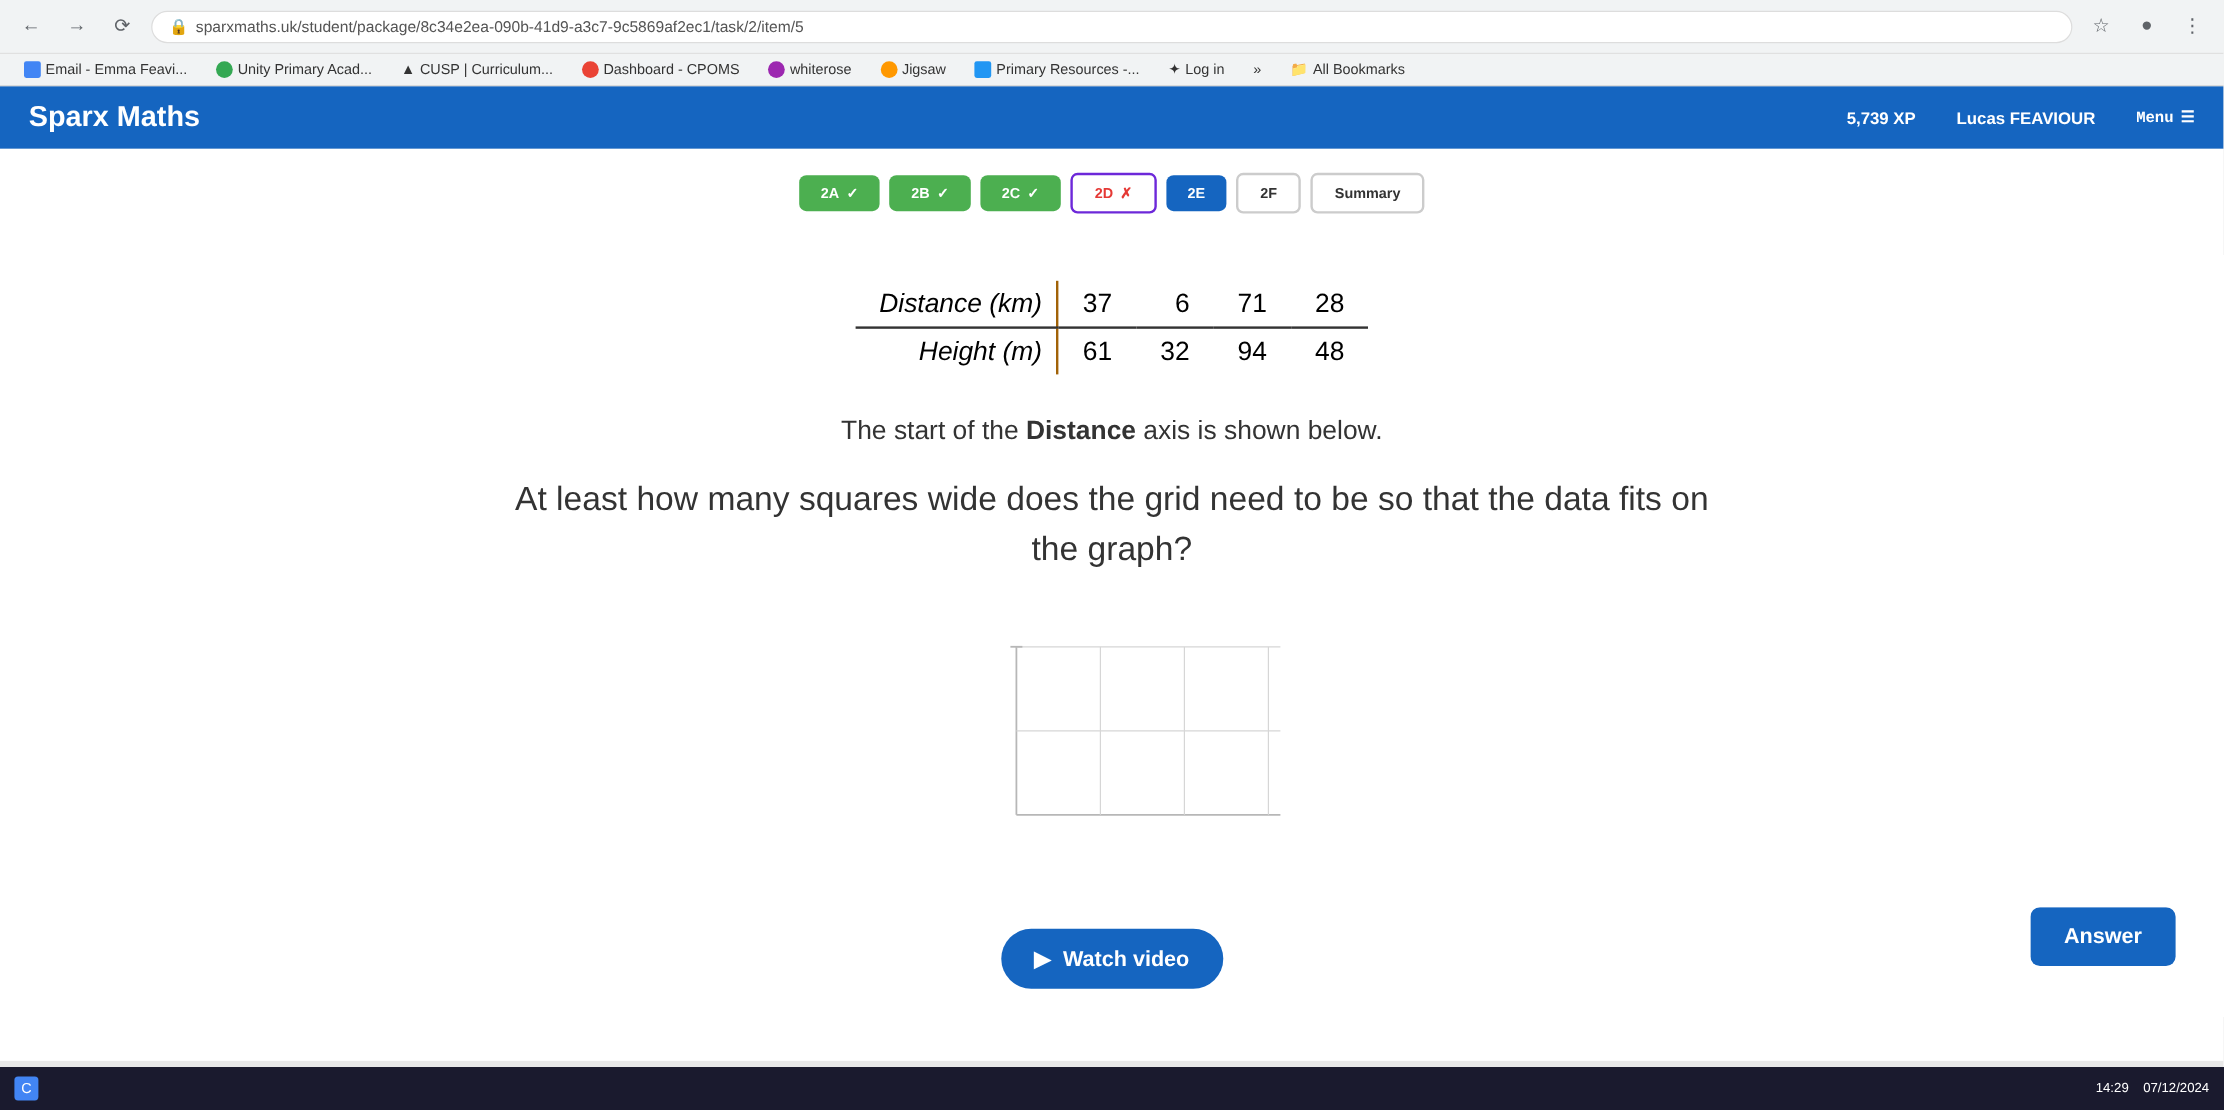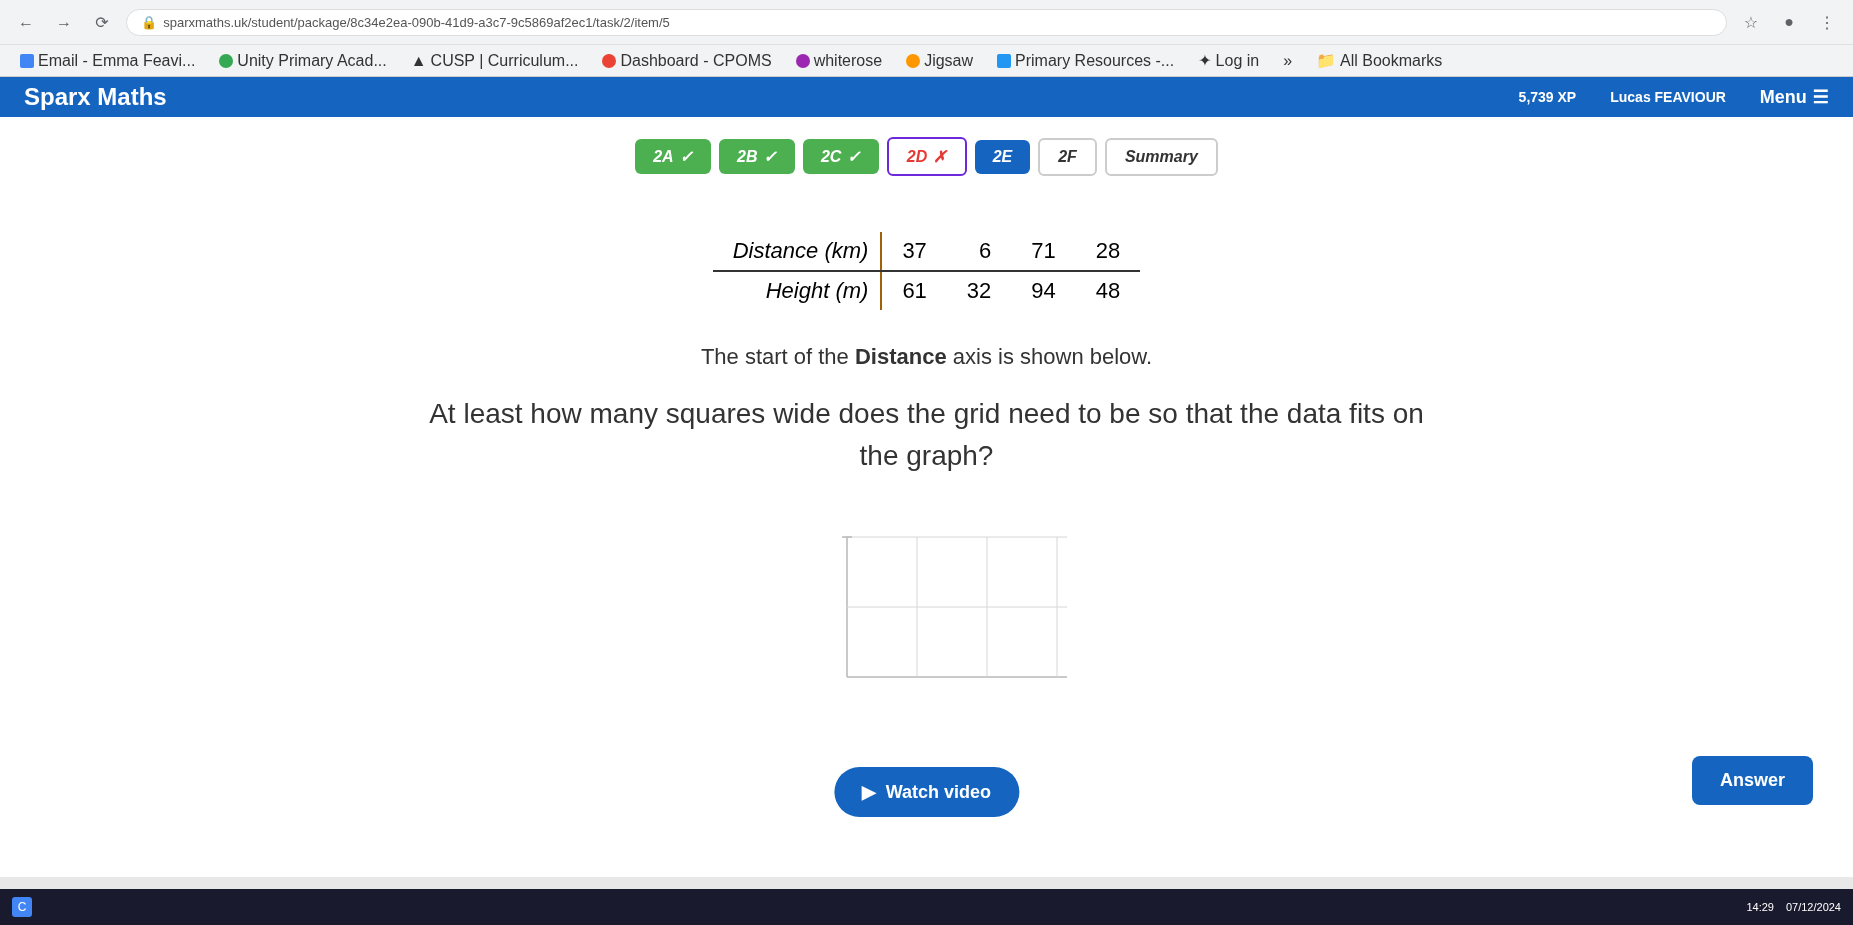--- a/index.html
+++ b/index.html
@@ -56,37 +56,37 @@
       background: #f1f3f4;
       overflow: hidden;
     }
     .bookmark-item {
       display: flex; align-items: center; gap: 4px;
       padding: 2px 8px;
       border-radius: 4px;
       cursor: pointer;
       white-space: nowrap;
       color: #333;
-      font-size: 16px;
+      font-size: 12px;
     }
     .bookmark-icon {
       width: 14px; height: 14px;
       border-radius: 2px;
       display: inline-block;
     }
 
     
     .sparx-header {
       background: #1565c0;
       color: white;
       display: flex;
       align-items: center;
       justify-content: space-between;
       padding: 0 24px;
-      height: 40px;
+      height: 52px;
       text-align: right;
     }
     .sparx-logo {
       font-size: 24px;
       font-weight: 700;
       color: white;
     }
     .header-right {
       display: flex;
       align-items: center;
@@ -97,22 +97,23 @@
       font-weight: 600;
       font-size: 14px;
     }
     .user-name {
       font-weight: 600;
       font-size: 14px;
     }
     .menu-btn {
       display: flex; align-items: center; gap: 6px;
       cursor: pointer;
-      font-size: 18px;
-      font-weight: 600;
+      font-size: 13px;
+      font-weight: 600;
+      font-family: Liberation Mono, monospace;
     }
 
     
     .main-content {
       background: white;
       min-height: 760px;
       position: relative;
     }
 
     
@@ -122,25 +123,24 @@
       justify-content: center;
       gap: 8px;
       padding: 20px 0 16px;
     }
     .tab {
       display: flex;
       align-items: center;
       gap: 6px;
       padding: 8px 18px;
       border-radius: 6px;
-      font-size: 16px;
+      font-size: 12px;
       font-weight: 600;
       cursor: pointer;
       border: none;
-      font-style: italic;
     }
     .tab-green {
       background: #4caf50;
       color: white;
     }
     .tab-red {
       background: white;
       color: #e53935;
       border: 2px solid #6d28d9;
     }

